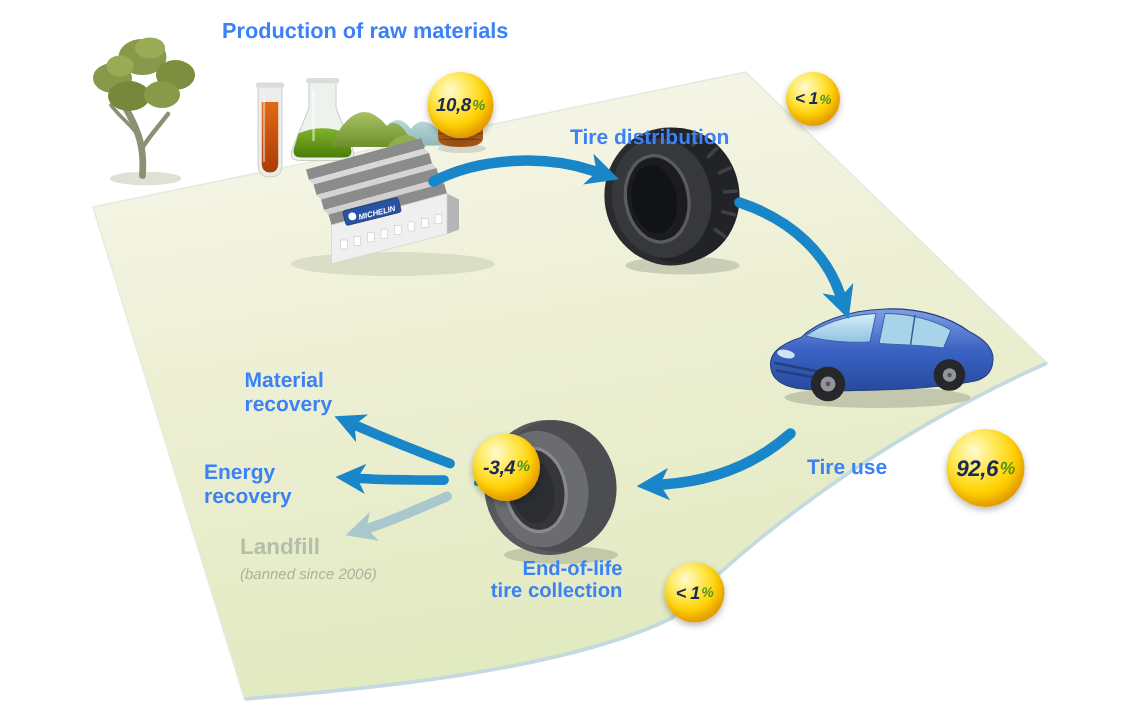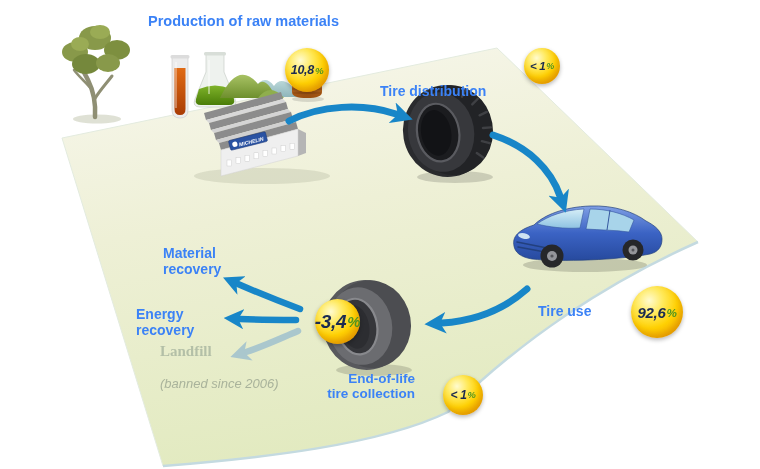--- a/index.html
+++ b/index.html
@@ -8,21 +8,21 @@
     font-family:"Liberation Sans", sans-serif;
   }
   #art{position:absolute;left:0;top:0;}
   .lbl{
     position:absolute;color:#3b82f6;font-weight:bold;font-size:14px;line-height:16px;
     white-space:nowrap;
   }
   .lbl.right{text-align:right;}
   .title{font-size:14.5px;line-height:16px;}
   .landfill{color:#b3bfa7;font-size:15px;}
-  .note{color:#a9b39b;font-size:13px;font-style:italic;font-weight:normal;}
+  .note{color:#a9b39b;font-size:10px;font-style:italic;font-weight:normal;}
   .badge{
     position:absolute;border-radius:50%;
     display:flex;align-items:center;justify-content:center;
     background:radial-gradient(circle at 35% 28%, #fffbd0 0%, #ffe95a 28%, #ffd103 55%, #f3a600 86%, #e89300 100%);
     box-shadow:0 2px 4px rgba(0,0,0,.28), inset -2px -4px 6px rgba(185,105,0,.35);
     color:#1b2a50;font-style:italic;font-weight:bold;letter-spacing:-0.3px;margin-left:41px;
   }
   .badge .bu{color:#4f9420;font-size:0.78em;margin-left:1px;}
 </style>
 </head>
@@ -218,21 +218,21 @@
   <div class="lbl" style="left:163px;top:245px;">
     <div>Material</div>
     <div>recovery</div>
   </div>
 
   <div class="lbl" style="left:136px;top:306px;">
     <div>Energy</div>
     <div>recovery</div>
   </div>
 
-  <div class="lbl landfill" style="left:160px;top:343px;font-family:Liberation Serif, serif;">Landfill</div>
+  <div class="lbl landfill" style="left:160px;top:357px;">Landfill</div>
   <div class="lbl note" style="left:160px;top:376px;">(banned since 2006)</div>
 
   <div class="badge" style="left:244px;top:48px;width:44px;height:44px;font-size:12.5px;">
     <span class="bv">10,8</span>
       <span class="bu">%</span>
   </div>
 
   <div class="badge" style="left:483px;top:48px;width:36px;height:36px;font-size:11.5px;">
     <span class="bv">&lt; 1</span>
       <span class="bu">%</span>
@@ -241,18 +241,18 @@
   <div class="badge" style="left:590px;top:286px;width:52px;height:52px;font-size:15px;">
     <span class="bv">92,6</span>
       <span class="bu">%</span>
   </div>
 
   <div class="badge" style="left:402px;top:375px;width:40px;height:40px;font-size:12px;">
     <span class="bv">&lt; 1</span>
       <span class="bu">%</span>
   </div>
 
-  <div class="badge" style="left:274px;top:299px;width:45px;height:45px;font-size:19px;">
+  <div class="badge" style="left:274px;top:289px;width:45px;height:45px;font-size:13px;">
     <span class="bv">-3,4</span>
       <span class="bu">%</span>
   </div>
 
 </div>
 
 </body></html>

